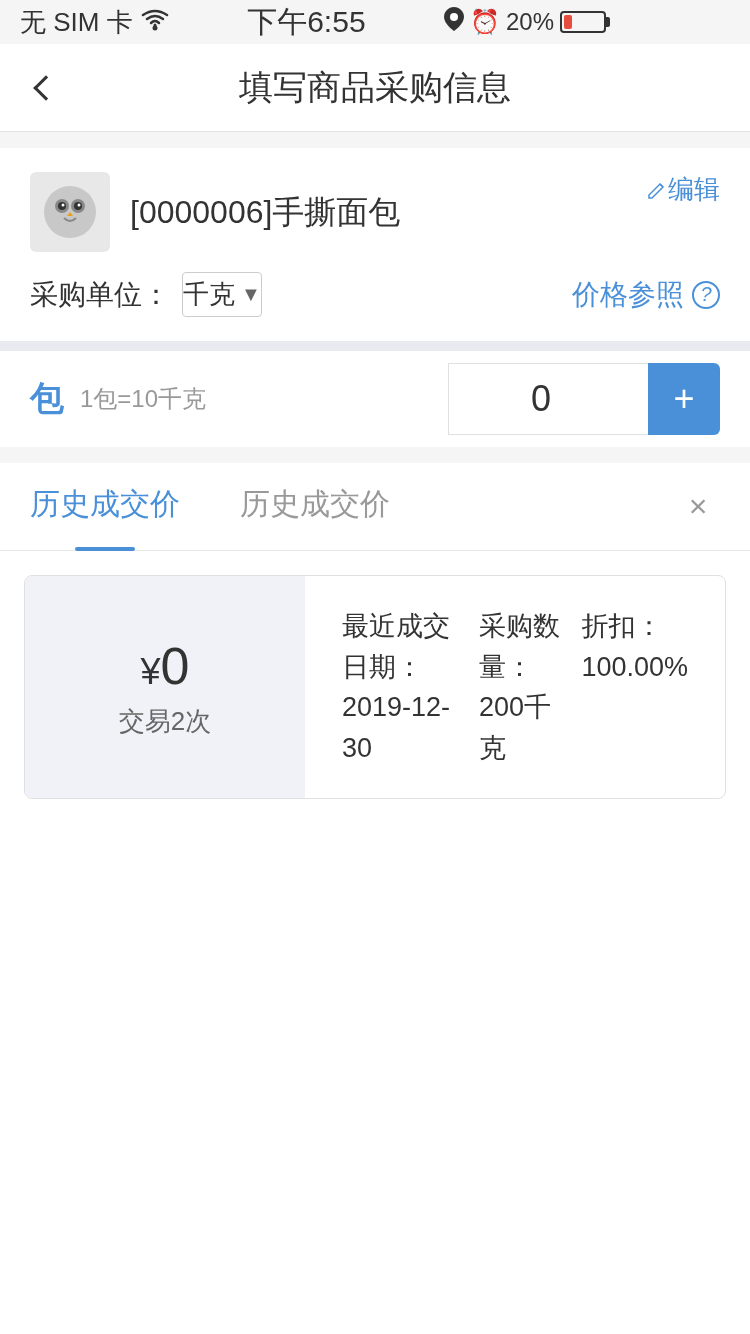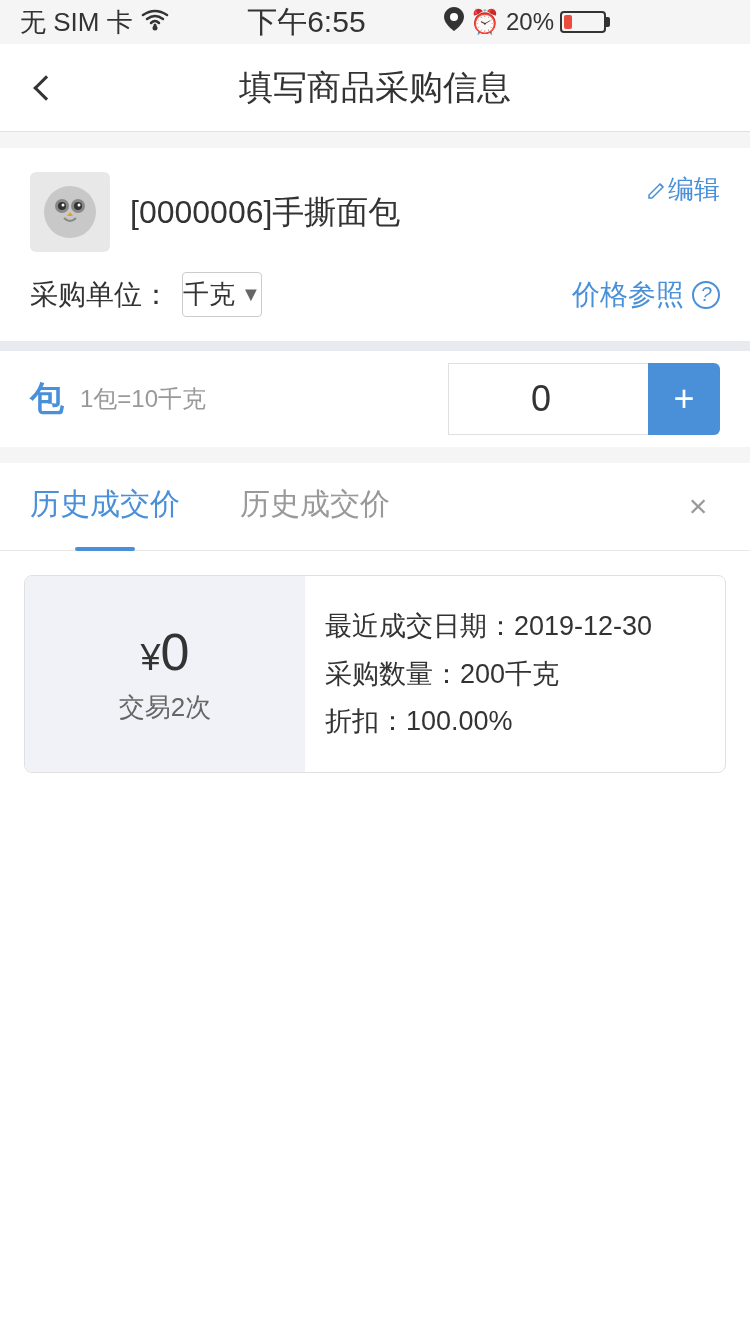--- a/index.html
+++ b/index.html
@@ -342,25 +342,25 @@
       font-size: 36px;
       font-weight: normal;
     }
     .history-trade-count {
       font-size: 26px;
       color: #666;
       margin-top: 8px;
     }
     .history-right {
       flex: 1;
-      padding: 30px 20px;
-      display: flex;
-      flex-direction: column;
-      justify-content: center;
-      gap: 7px;
+      padding: 30px 37px;
+      display: flex;
+      flex-direction: row;
+      justify-content: center;
+      gap: 16px;
     }
     .history-detail-row {
       font-size: 27px;
       color: #333;
       line-height: 1.5;
     }
 
     
     .content-bg {
       background: #fff;

